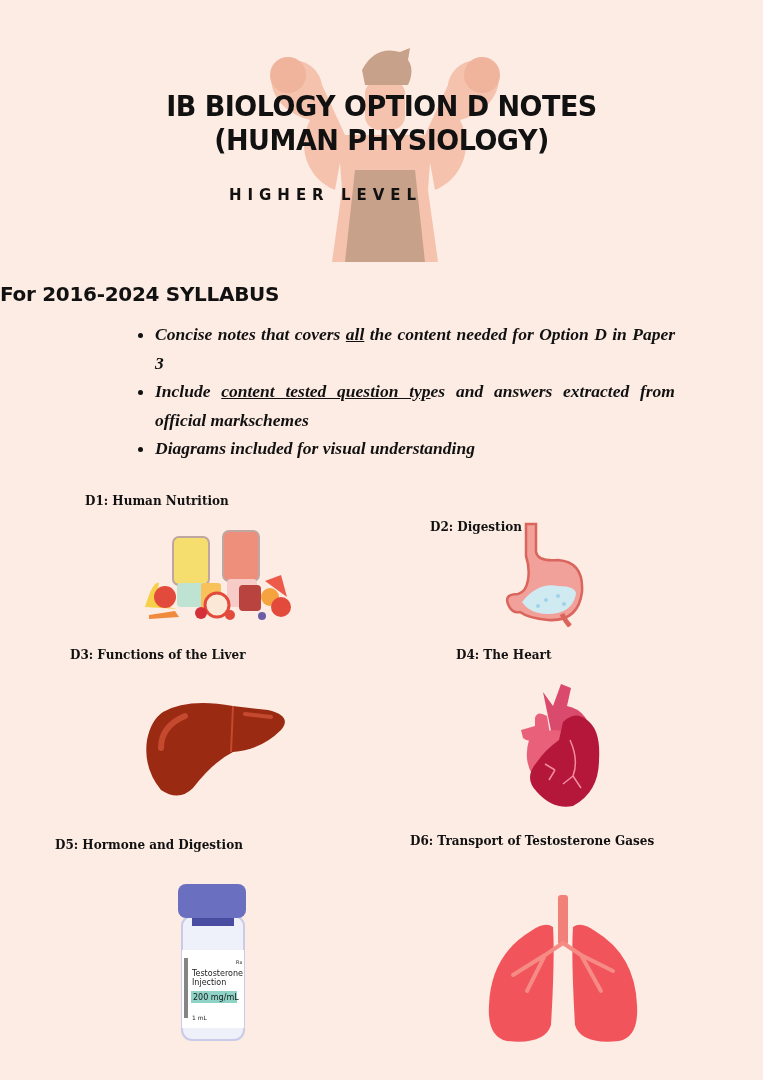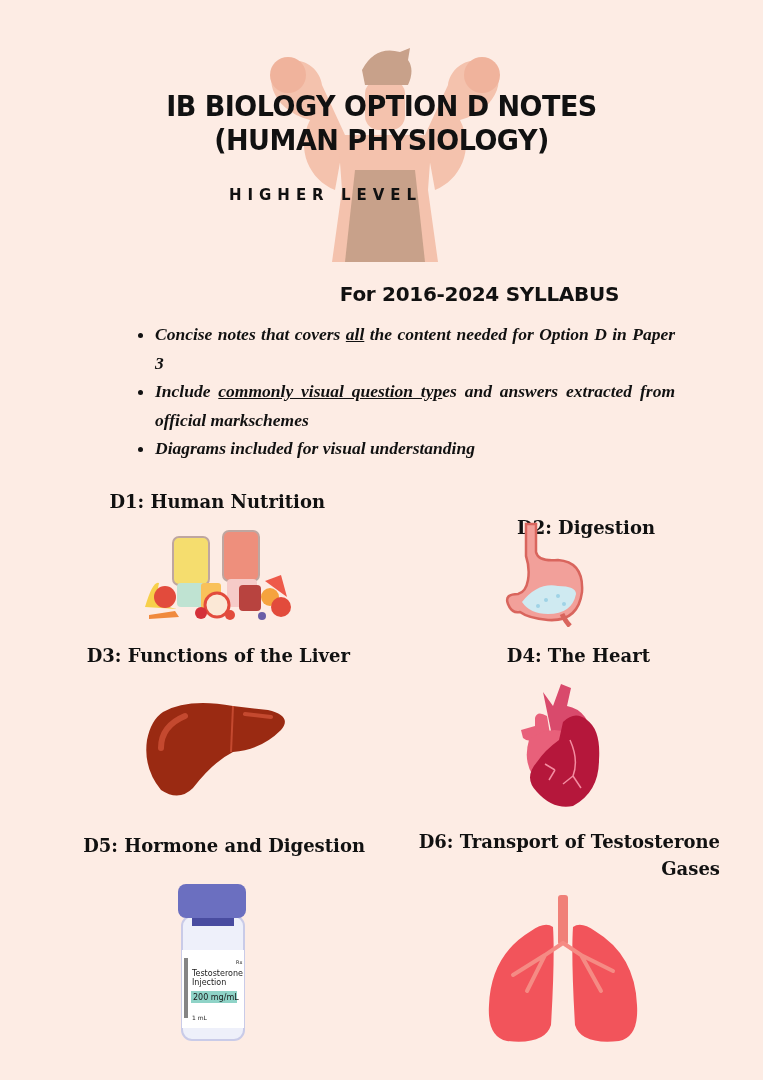--- a/index.html
+++ b/index.html
@@ -19,34 +19,34 @@
     font-size: 27px; line-height: 33px; letter-spacing: -0.5px;
     transform: scaleY(1.05);
   }
   .title span { display: block; }
   .subtitle {
     left: 0; width: 651px; top: 186px; text-align: center;
     font-family: "DejaVu Sans", sans-serif; font-weight: bold;
     font-size: 15px; letter-spacing: 6px;
   }
   .syllabus {
-    left: 0; width: 619px; top: 282px; text-align: right;
+    left: 0; width: 619px; top: 282px; text-align: left;
     font-family: "DejaVu Sans", sans-serif; font-weight: bold;
     font-size: 20px; letter-spacing: -0.3px;
   }
   .bullets {
     left: 130px; top: 320px; width: 520px; margin: 0; padding: 0 0 0 25px;
     font-family: Liberation Serif, serif; font-style: italic; font-weight: bold;
     font-size: 17.5px; line-height: 28.5px;
   }
   .bullets li { text-align: justify; }
   .bullets u { text-decoration: underline; }
   .section-label {
     font-family: "DejaVu Serif", serif; font-weight: bold;
-    font-size: 18px; text-align: right; line-height: 27px;
+    font-size: 12px; text-align: left; line-height: 27px;
   }
   svg { display: block; }
 </style>
 </head>
 <body>
 
 <div class="abs hero-figure">
   <svg width="270" height="222" viewBox="0 0 270 222">
 
     <path d="M60 80 C20 70 10 30 35 22 C55 16 70 30 72 45 L95 95 L85 150 C60 140 45 110 60 80 Z" fill="#f4c2ad"></path>
@@ -64,21 +64,21 @@
 
 <div class="abs title">
   <span>IB BIOLOGY OPTION D NOTES</span>
   <span>(HUMAN PHYSIOLOGY)</span>
 </div>
 <div class="abs subtitle">HIGHER LEVEL</div>
 <div class="abs syllabus">For 2016-2024 SYLLABUS</div>
 
 <ul class="abs bullets">
   <li><span>Concise notes that covers </span><u>all</u><span> the content needed for Option D in Paper 3</span></li>
-  <li><span>Include </span><u>commonly visual question typ</u><span>es and answers extracted from official markschemes</span></li>
+  <li><span>Include </span><u>content tested question typ</u><span>es and answers extracted from official markschemes</span></li>
   <li><span>Diagrams included for visual understanding</span></li>
 </ul>
 
 <div class="abs section-label" style="left:85px;top:488px;width:240px;">D1: Human Nutrition</div>
 <div class="abs" style="left:135px;top:525px;width:160px;height:95px;">
   <svg width="160" height="95" viewBox="0 0 160 95">
     <rect x="38" y="12" width="36" height="48" rx="6" fill="#f5dd6e" stroke="#bfa6a0" stroke-width="2"></rect>
     <rect x="42" y="58" width="30" height="24" rx="4" fill="#bfe3d2"></rect>
     <rect x="88" y="6" width="36" height="50" rx="6" fill="#ee8f7c" stroke="#bfa6a0" stroke-width="2"></rect>
     <rect x="92" y="54" width="30" height="28" rx="4" fill="#f6cbc8"></rect>
@@ -113,21 +113,21 @@
 <div class="abs section-label" style="left:70px;top:642px;width:280px;">D3: Functions of the Liver</div>
 <div class="abs" style="left:143px;top:698px;width:145px;height:100px;">
   <svg width="145" height="100" viewBox="0 0 145 100">
     <path d="M20 14 Q45 0 90 8 L125 12 Q150 18 138 32 Q118 52 90 54 Q70 64 50 90 Q36 104 18 92 Q0 70 4 42 Q8 22 20 14 Z" fill="#9a2a12"></path>
     <path d="M90 8 L88 54" stroke="#c4492f" stroke-width="2"></path>
     <path d="M18 50 Q18 28 42 18" stroke="#c4492f" stroke-width="6" stroke-linecap="round" fill="none"></path>
     <path d="M102 16 L128 19" stroke="#c4492f" stroke-width="4" stroke-linecap="round"></path>
   </svg>
 </div>
 
-<div class="abs section-label" style="left:470px;top:642px;width:180px;">D4: The Heart</div>
+<div class="abs section-label" style="left:456px;top:642px;width:180px;">D4: The Heart</div>
 <div class="abs" style="left:515px;top:680px;width:90px;height:130px;">
   <svg width="90" height="130" viewBox="0 0 90 130">
     <path d="M28 12 L38 26 L46 4 L56 8 L52 26 Q74 30 78 60 L40 70 Z" fill="#d94a6c"></path>
     <path d="M6 50 L20 46 L20 38 Q22 30 32 36 L36 60 L20 60 Q12 62 8 58 Z" fill="#e8607a"></path>
     <path d="M14 60 Q40 40 64 60 L60 100 L18 96 Q8 80 14 60 Z" fill="#e8607a"></path>
     <path d="M48 42 Q60 30 72 40 Q86 50 84 80 Q84 112 58 126 Q38 130 22 112 Q8 98 22 82 Q30 70 44 60 Z" fill="#b5173b"></path>
     <path d="M55 60 Q64 80 58 96 M58 96 L48 104 M58 96 L66 108 M40 90 L30 84 M40 90 L34 100" stroke="#f38ca0" stroke-width="1.5" fill="none"></path>
   </svg>
 </div>
 

